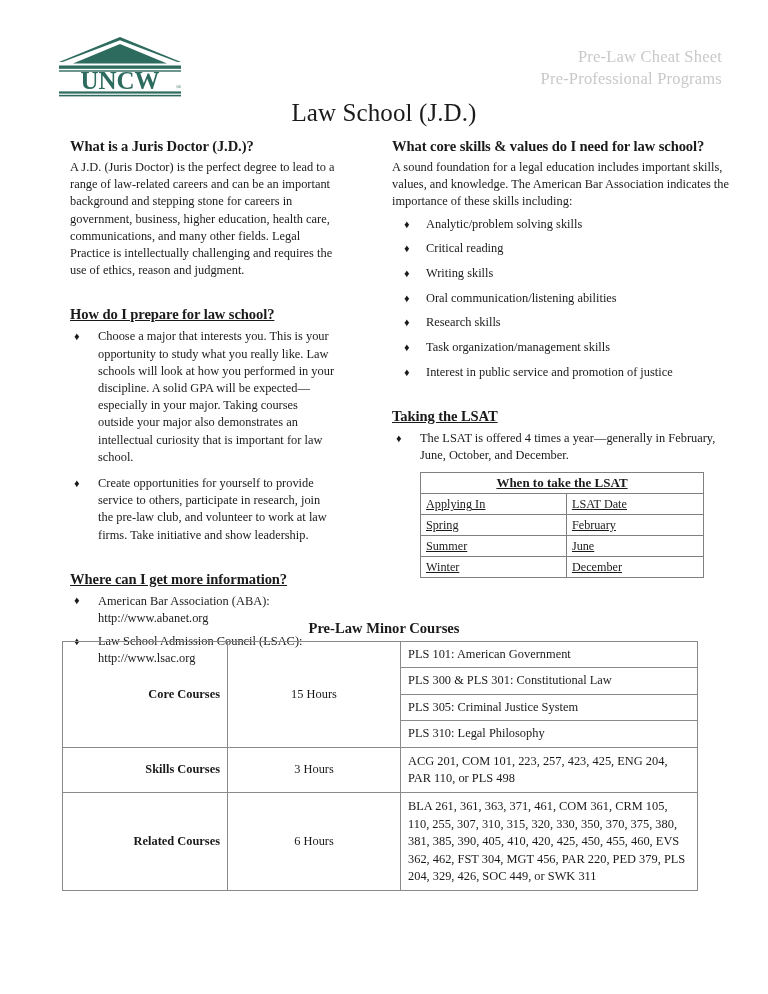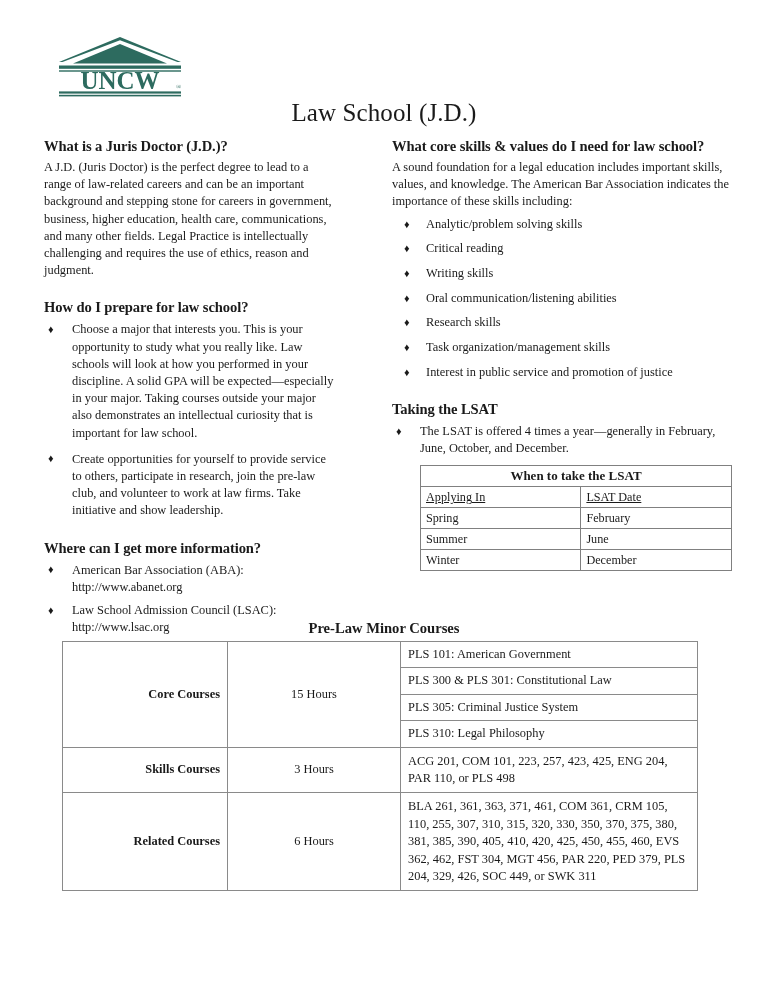--- a/index.html
+++ b/index.html
@@ -63,39 +63,39 @@
   .columns {
     position: absolute;
     left: 0;
     top: 136px;
     width: 768px;
     display: flex;
     gap: 0;
   }
   .col-left {
     width: 348px;
-    padding-left: 44px;
+    padding-left: 70px;
     padding-right: 12px;
     box-sizing: border-box;
   }
   .col-right {
     width: 420px;
     padding-left: 44px;
     padding-right: 38px;
     box-sizing: border-box;
   }
 
   h2.sec {
     font-size: 14.6px;
     line-height: 20px;
     font-weight: bold;
     margin: 0 0 3px 0;
     letter-spacing: -0.1px;
   }
-  h2.sec.spaced { margin-top: 18px; }
+  h2.sec.spaced { margin-top: 25px; text-decoration: underline; }
 
   p.body {
     font-size: 12.4px;
     line-height: 17.2px;
     margin: 0 0 2px 0;
     text-align: left;
   }
 
   ul.bul {
     list-style: none;
@@ -138,22 +138,23 @@
     font-size: 11px;
   }
 
   
   .lsat-wrap {
     margin-top: 8px;
     padding-left: 28px;
   }
   table.lsat {
     border-collapse: collapse;
-    width: 312px;
+    width: 284px;
     font-size: 12.2px;
+    text-decoration: underline;
   }
   table.lsat td, table.lsat th {
     border: 1px solid #808080;
     padding: 2px 5px;
     font-weight: normal;
     line-height: 16px;
     vertical-align: middle;
   }
   table.lsat .tbl-title {
     text-align: center;
@@ -229,20 +230,24 @@
         <rect x="2" y="35.3" width="122" height="1.4" fill="#2d6b5f"></rect>
 
         <text x="63" y="54" text-anchor="middle" font-family="'Liberation Serif', serif" font-size="25" font-weight="bold" fill="#2d6b5f" letter-spacing="0">UNCW</text>
         <text x="119" y="54" font-family="'Liberation Serif', serif" font-size="7" fill="#2d6b5f">®</text>
 
         <rect x="2" y="56.4" width="122" height="2.2" fill="#2d6b5f"></rect>
         <rect x="2" y="59.8" width="122" height="1.6" fill="#2d6b5f"></rect>
       </svg>
     </div>
 
+    <div class="header-lines">
+      <div>Pre-Law Cheat Sheet</div>
+      <div>Pre-Professional Programs</div>
+    </div>
   </div>
 
   <div class="doc-title">Law School (J.D.)</div>
 
   <div class="columns">
 
     <div class="col-left">
 
       <h2 class="sec">What is a Juris Doctor (J.D.)?</h2>
       <p class="body">A J.D. (Juris Doctor) is the perfect degree to lead to a range of law-related careers and can be an important background and stepping stone for careers in government, business, higher education, health care, communications, and many other fields.  Legal Practice is intellectually challenging and requires the use of ethics, reason and judgment.</p>

